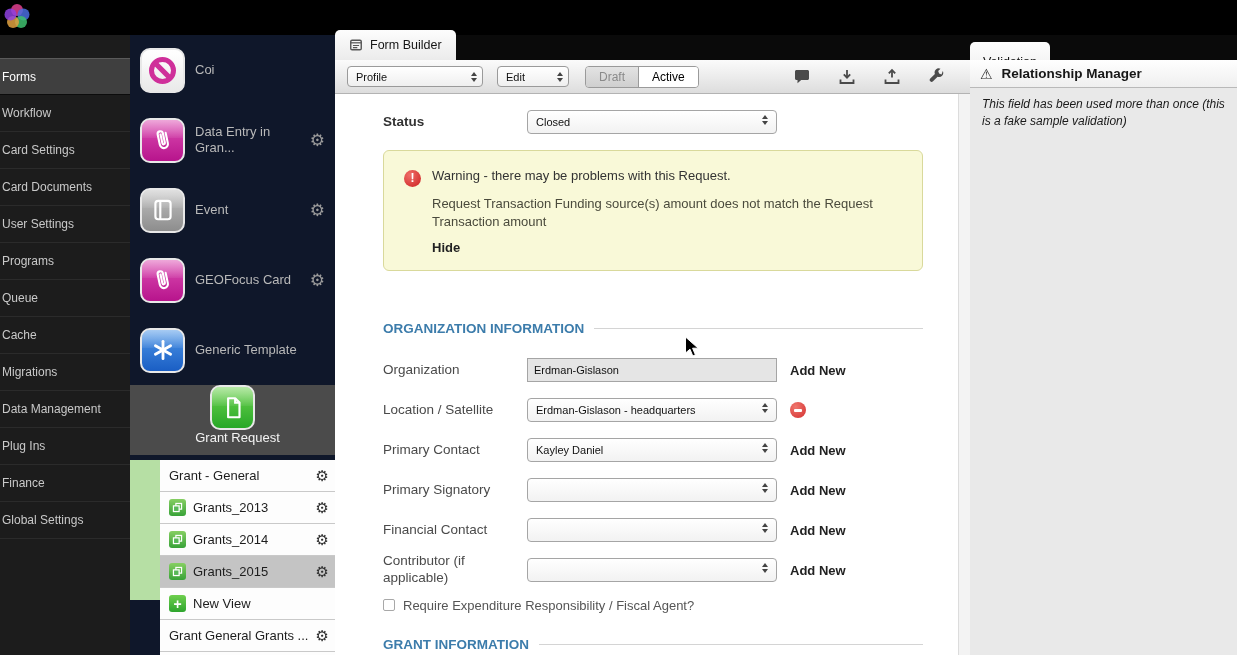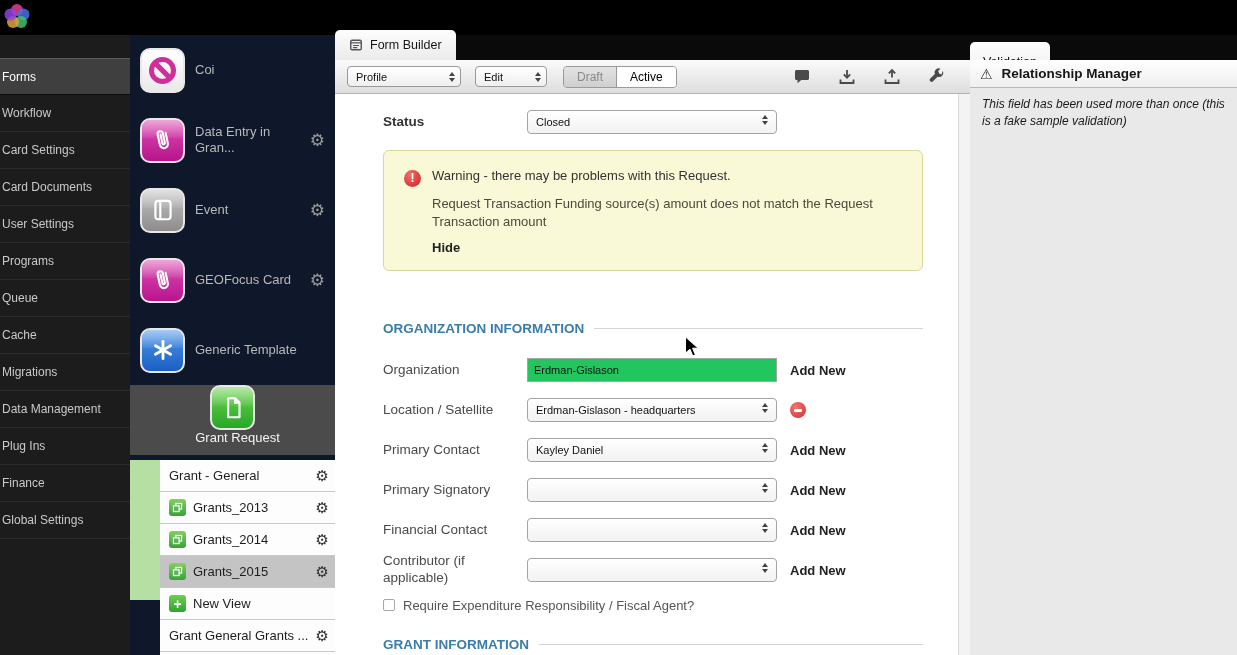--- a/index.html
+++ b/index.html
@@ -40,41 +40,41 @@
   .view-row .gear { color:#2e2e2e; font-size:15px; margin-left:auto; }
   .vicon { width:17px; height:17px; border-radius:3px; background:linear-gradient(#86cf62,#38a238); margin-right:7px; flex:none; display:flex; align-items:center; justify-content:center; }
   .vicon.plus { background:linear-gradient(#6fcf4e,#2ea52e); color:#fff; font-size:14px; font-weight:bold; }
 
   
   .form-panel { position:absolute; left:335px; top:30px; width:635px; height:625px; }
   .tab { height:30px; display:inline-flex; align-items:center; gap:7px; background:linear-gradient(#fdfdfd,#ebebeb); border-radius:5px 5px 0 0; padding:0 14px; font-size:12.5px; color:#161616; cursor:pointer; }
   .form-tab { position:absolute; top:0; left:0; }
   .toolbar { position:absolute; top:30px; left:0; width:635px; height:34px; background:linear-gradient(#fbfbfb,#dddddd); border-bottom:1px solid #b3b3b3; display:flex; align-items:center; padding:0 0 0 12px; }
   .tb-select { height:21px; border:1px solid #9a9a9a; border-radius:4px; background:linear-gradient(#fff,#efefef); display:flex; align-items:center; font-size:11px; color:#111; padding-left:8px; cursor:pointer; }
-  .profile-select { width:114px; margin-right:14px; }
+  .profile-select { width:136px; margin-right:14px; }
   .edit-select { width:72px; margin-right:16px; }
   .updown { margin-left:auto; width:16px; display:flex; flex-direction:column; align-items:center; gap:2px; }
   .tri-up { width:0; height:0; border-left:3.5px solid transparent; border-right:3.5px solid transparent; border-bottom:4px solid #444; }
   .tri-down { width:0; height:0; border-left:3.5px solid transparent; border-right:3.5px solid transparent; border-top:4px solid #444; }
   .segmented { display:flex; height:22px; border:1px solid #9a9a9a; border-radius:4px; overflow:hidden; font-size:12px; }
   .seg { padding:0 13px; line-height:20px; cursor:pointer; }
   .seg-draft { background:linear-gradient(#e3e3e3,#cfcfcf); color:#8a8a8a; }
   .seg-active { background:#fff; color:#000; border-left:1px solid #9a9a9a; }
   .tb-icons { margin-left:auto; display:flex; align-items:center; gap:27px; padding-right:24px; }
   .tb-icon { width:18px; height:18px; cursor:pointer; }
 
   .form-content { position:absolute; top:64px; left:0; width:623px; height:561px; background:#fff; padding:16px 0 0 48px; overflow:hidden; }
   .scroll-track { position:absolute; top:64px; right:0; width:12px; height:561px; background:#f3f3f3; border-left:1px solid #dcdcdc; cursor:pointer; }
 
   .frow { display:flex; align-items:center; height:24px; margin-bottom:16px; width:540px; }
   .flabel { width:144px; font-size:13.5px; color:#4a4a4a; line-height:1.25; flex:none; }
   .status-label { font-weight:bold; color:#333; }
   .select { width:250px; height:24px; border:1px solid #a5a5a5; border-radius:4px; background:linear-gradient(#fff,#f2f2f2); display:flex; align-items:center; font-size:11px; color:#111; padding:0 20px 0 8px; cursor:pointer; position:relative; flex:none; }
   .select .updown { position:absolute; right:3px; top:4px; }
-  .text-input { width:250px; height:24px; border:1px solid #a5a5a5; font-size:11px; padding:0 6px; color:#111; background:#22c55e; flex:none; }
+  .text-input { width:250px; height:24px; border:1px solid #a5a5a5; font-size:11px; padding:0 6px; color:#111; background:#e5e5e5; flex:none; }
   .add-new { margin-left:13px; font-size:13px; font-weight:bold; color:#222; cursor:pointer; white-space:nowrap; }
   .remove-btn { margin-left:13px; width:16px; height:16px; border-radius:50%; background:radial-gradient(circle at 35% 30%, #f0776e, #d32f2f); position:relative; cursor:pointer; flex:none; }
   .remove-btn::after { content:""; position:absolute; left:4px; top:7px; width:8px; height:2.5px; background:#fff; border-radius:1px; }
 
   .warning-box { width:540px; background:#f9f9d8; border:1px solid #d9d99b; border-radius:6px; padding:17px 24px 14px 48px; position:relative; margin-top:12px; }
   .warn-icon { position:absolute; left:20px; top:19px; width:17px; height:17px; border-radius:50%; background:radial-gradient(circle at 35% 30%, #ef6f69, #cd2020); color:#fff; font-size:12px; font-weight:bold; text-align:center; line-height:17px; }
   .warn-title { font-size:13px; color:#333; }
   .warn-detail { font-size:13px; color:#4a4a3c; margin-top:12px; width:470px; line-height:1.35; }
   .warn-hide { font-size:13px; font-weight:bold; color:#222; margin-top:10px; cursor:pointer; display:inline-block; }
 

